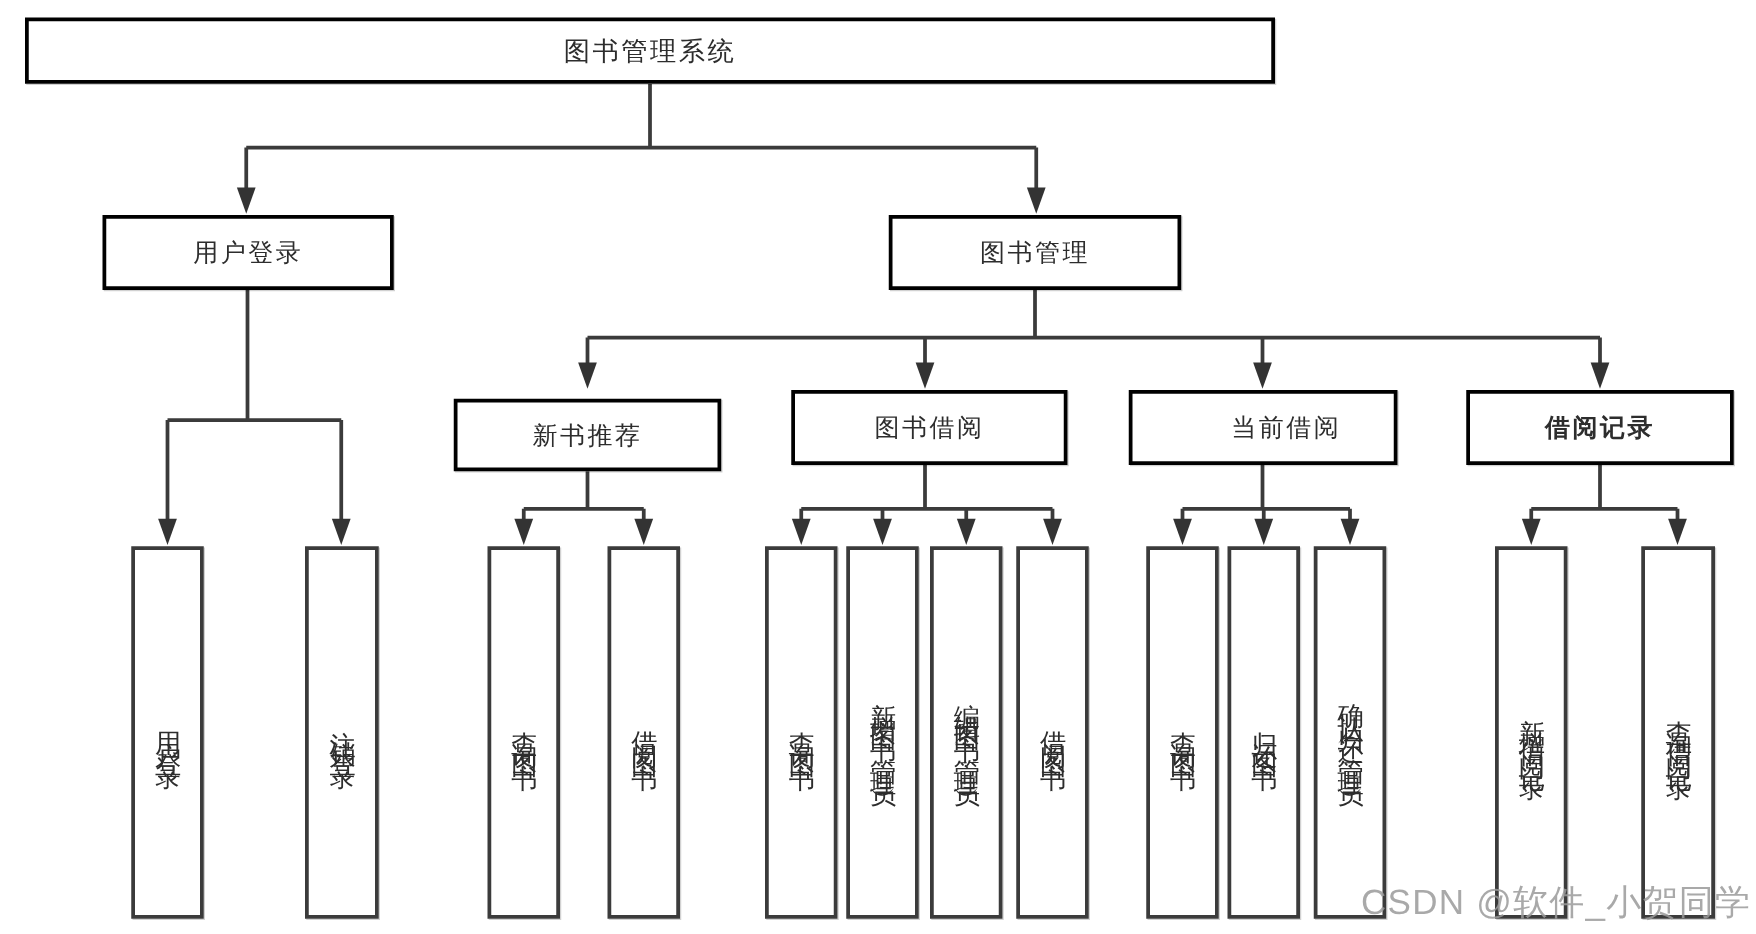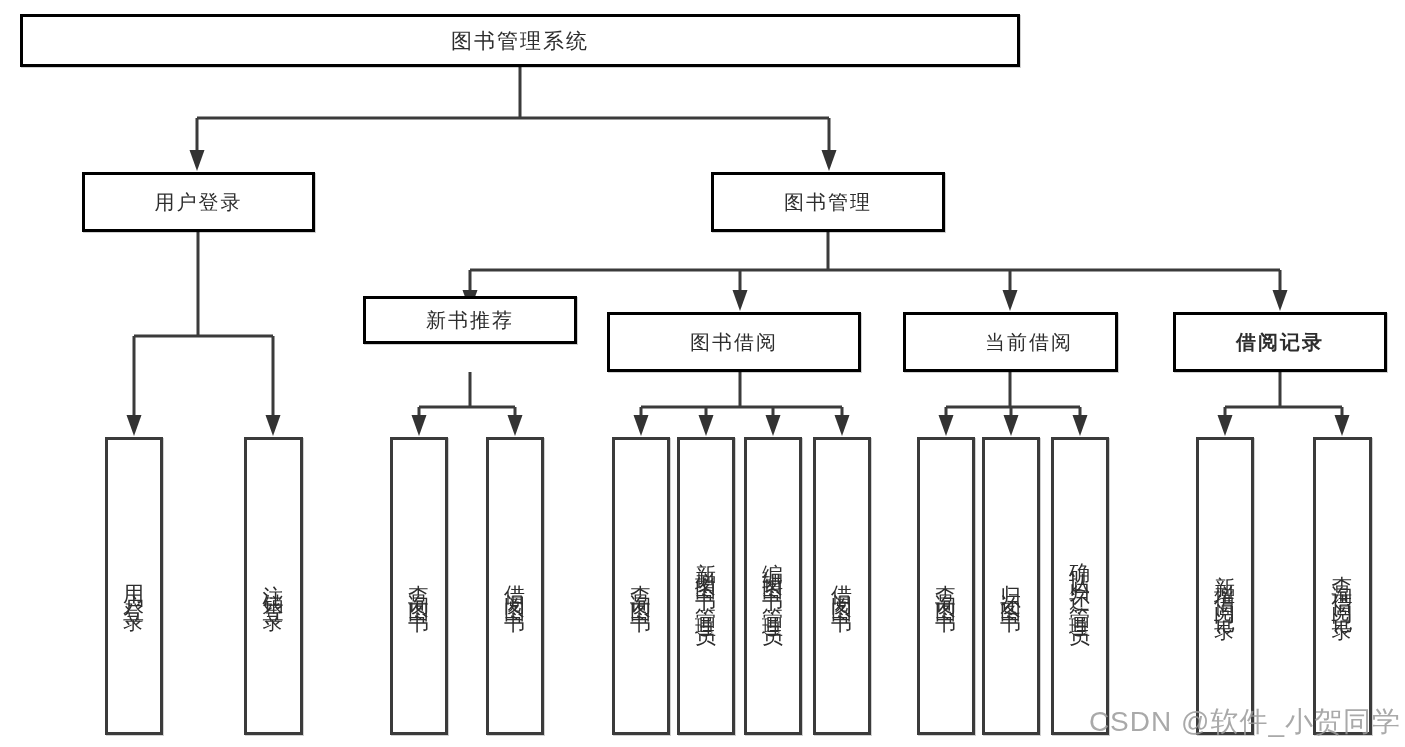--- a/index.html
+++ b/index.html
@@ -129,22 +129,22 @@
       <polygon points="1217.5,415 1232.5,415 1225,436"></polygon>
       <polygon points="1334.5,415 1349.5,415 1342,436"></polygon>
     </g>
   </svg>
 
   <div class="node root" style="left:20px; top:14px; width:1000px; height:53px;">图书管理系统</div>
 
   <div class="node" style="left:82px; top:172px; width:233px; height:60px;">用户登录</div>
   <div class="node" style="left:711px; top:172px; width:234px; height:60px;">图书管理</div>
 
-  <div class="node" style="left:363px; top:296px; width:214px; height:48px;">新书推荐</div>
-  <div class="node" style="left:607px; top:312px; width:254px; height:60px;">图书借阅</div>
+  <div class="node" style="left:363px; top:319px; width:214px; height:58px;">新书推荐</div>
+  <div class="node" style="left:633px; top:312px; width:221px; height:60px;">图书借阅</div>
   <div class="node" style="left:903px; top:312px; width:215px; height:60px;padding-left:37px;">当前借阅</div>
   <div class="node" style="left:1173px; top:312px; width:214px; height:60px;font-weight:bold;">借阅记录</div>
 
   <div class="vnode" style="left:105px; top:437px; width:58px; height:298px;">
     <span class="vtext">用户登录</span>
   </div>
   <div class="vnode" style="left:244px; top:437px; width:59px; height:298px;">
     <span class="vtext">注销登录</span>
   </div>
 

